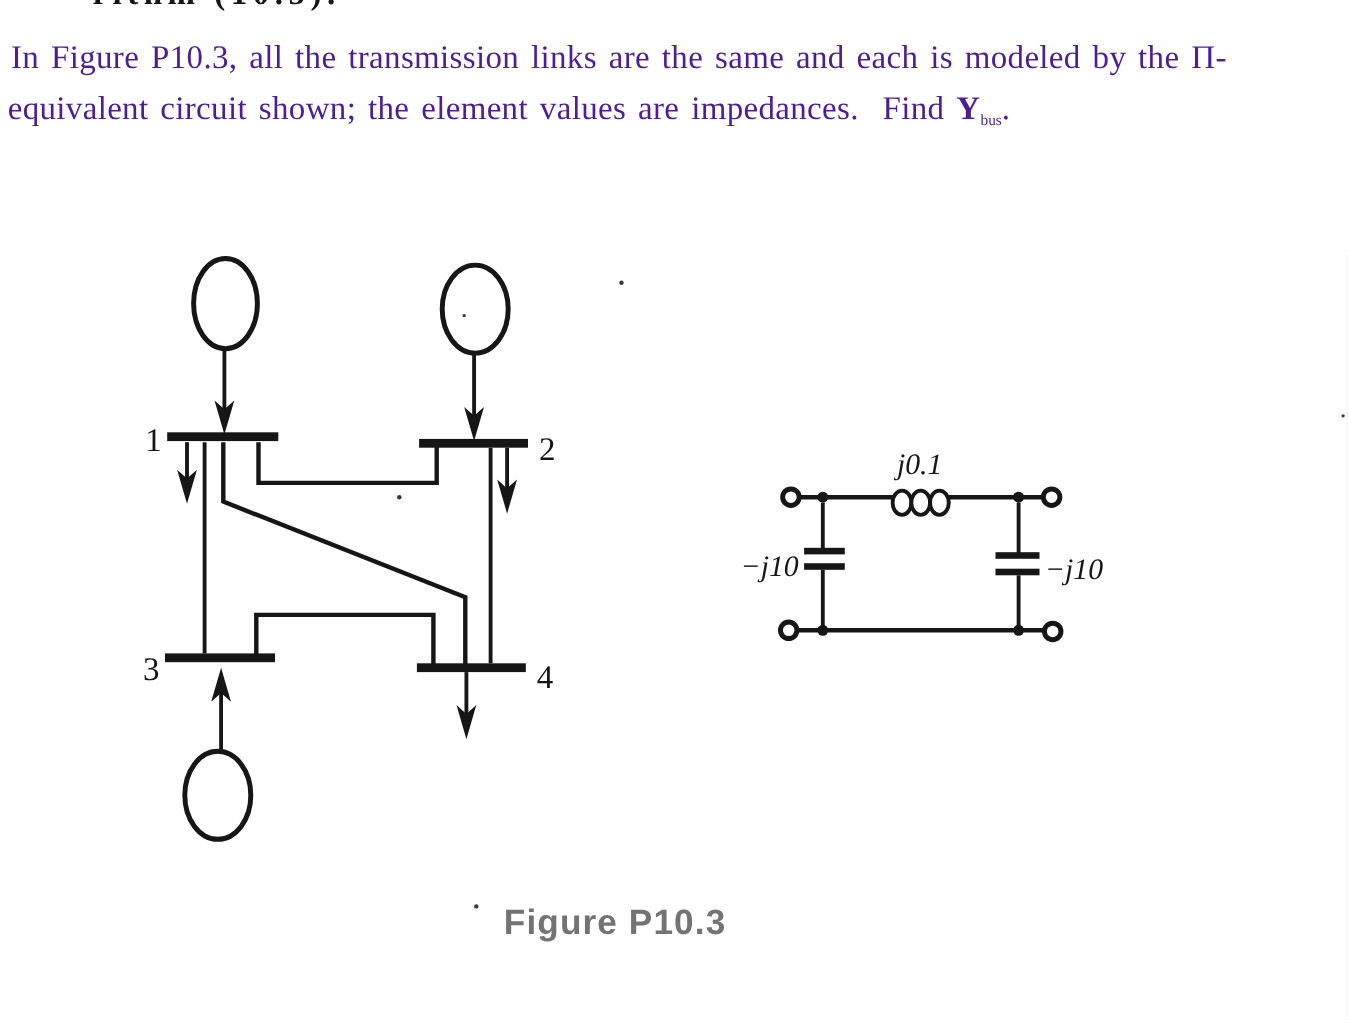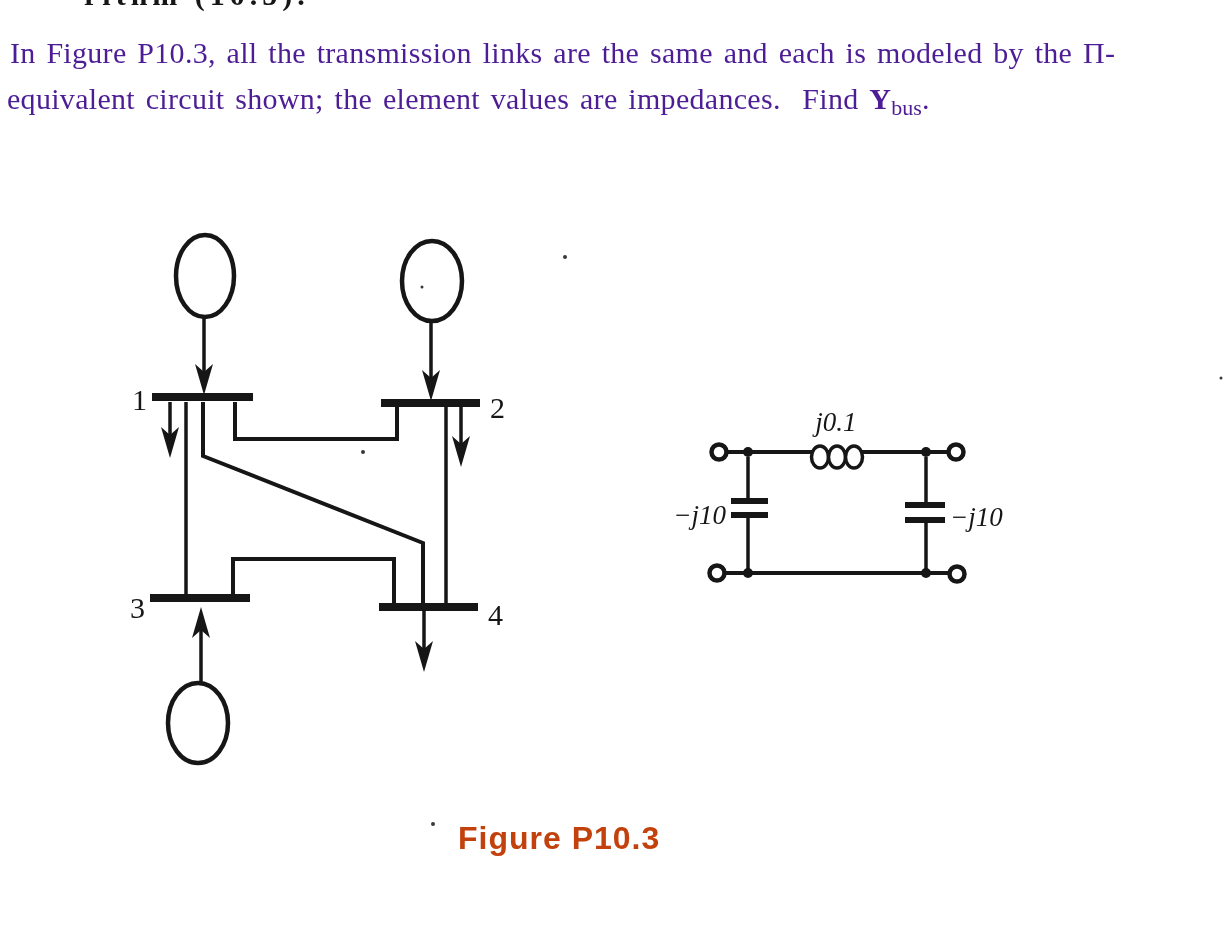--- a/index.html
+++ b/index.html
@@ -23,26 +23,26 @@
   }
   .problem-line{
     position:absolute;left:10px;
     font-size:30px;line-height:34px;
     letter-spacing:0.3px;word-spacing:3px;
     white-space:pre;color:#4c1d95;
   }
   .problem-line.l1{top:36px;}
   .problem-line.l2{top:82px;left:7px;}
   .matrix-symbol{font-weight:bold;}
-  .matrix-sub{font-size:22px;vertical-align:-6px;letter-spacing:0;}
+  .matrix-sub{font-size:14px;vertical-align:-6px;letter-spacing:0;}
   .figure-caption{
     position:absolute;left:458px;top:820px;
     font-family:"Liberation Sans", sans-serif;
     font-weight:bold;font-size:32px;letter-spacing:1px;
-    color:#c2410c;white-space:pre;
+    color:#737373;white-space:pre;
   }
   svg.artwork{position:absolute;left:0;top:0;}
   .ink-line{stroke:#161616;fill:none;}
   .ink-fill{fill:#161616;stroke:none;}
   .bus-label{font-family:"Liberation Serif",serif;font-size:30px;fill:#161616;}
   .circuit-label{font-family:"Liberation Serif",serif;font-size:27px;font-style:italic;fill:#161616;}
 </style>
 </head>
 <body>
 

